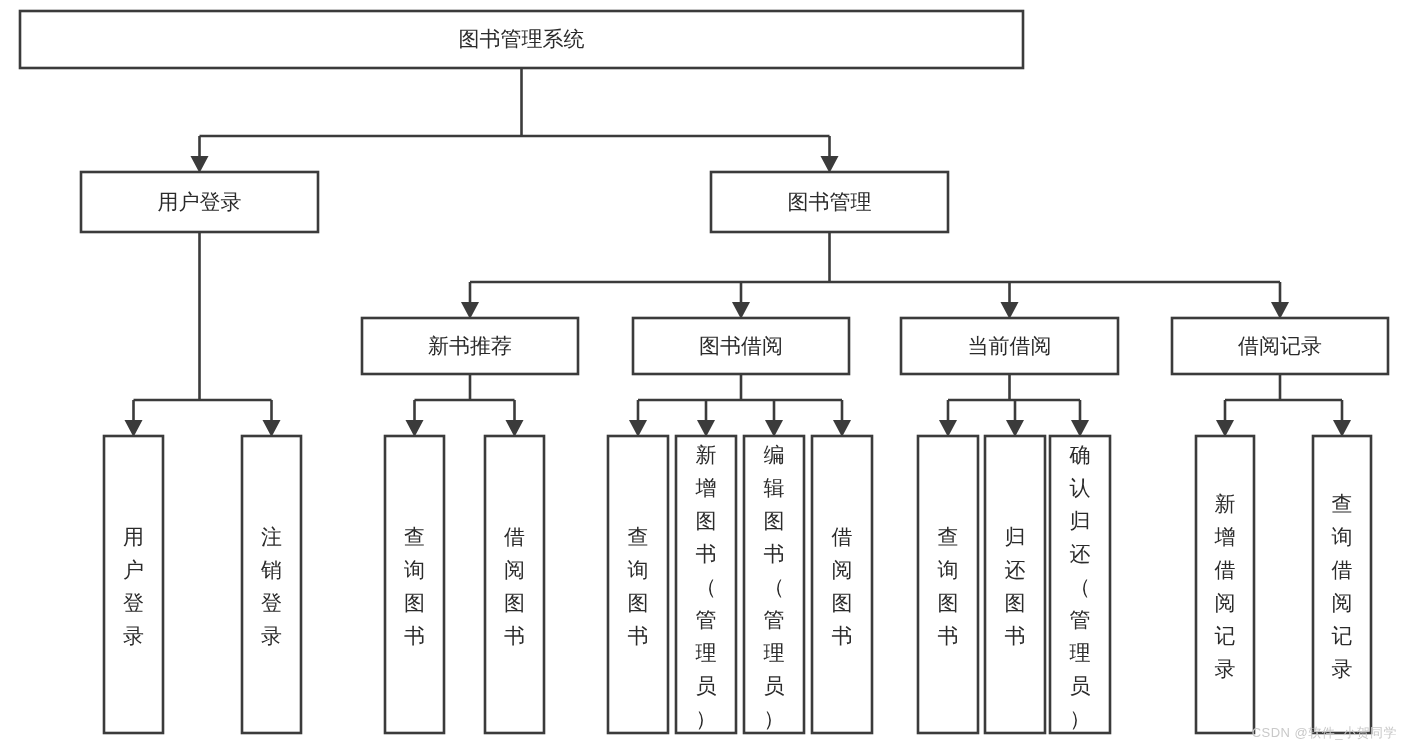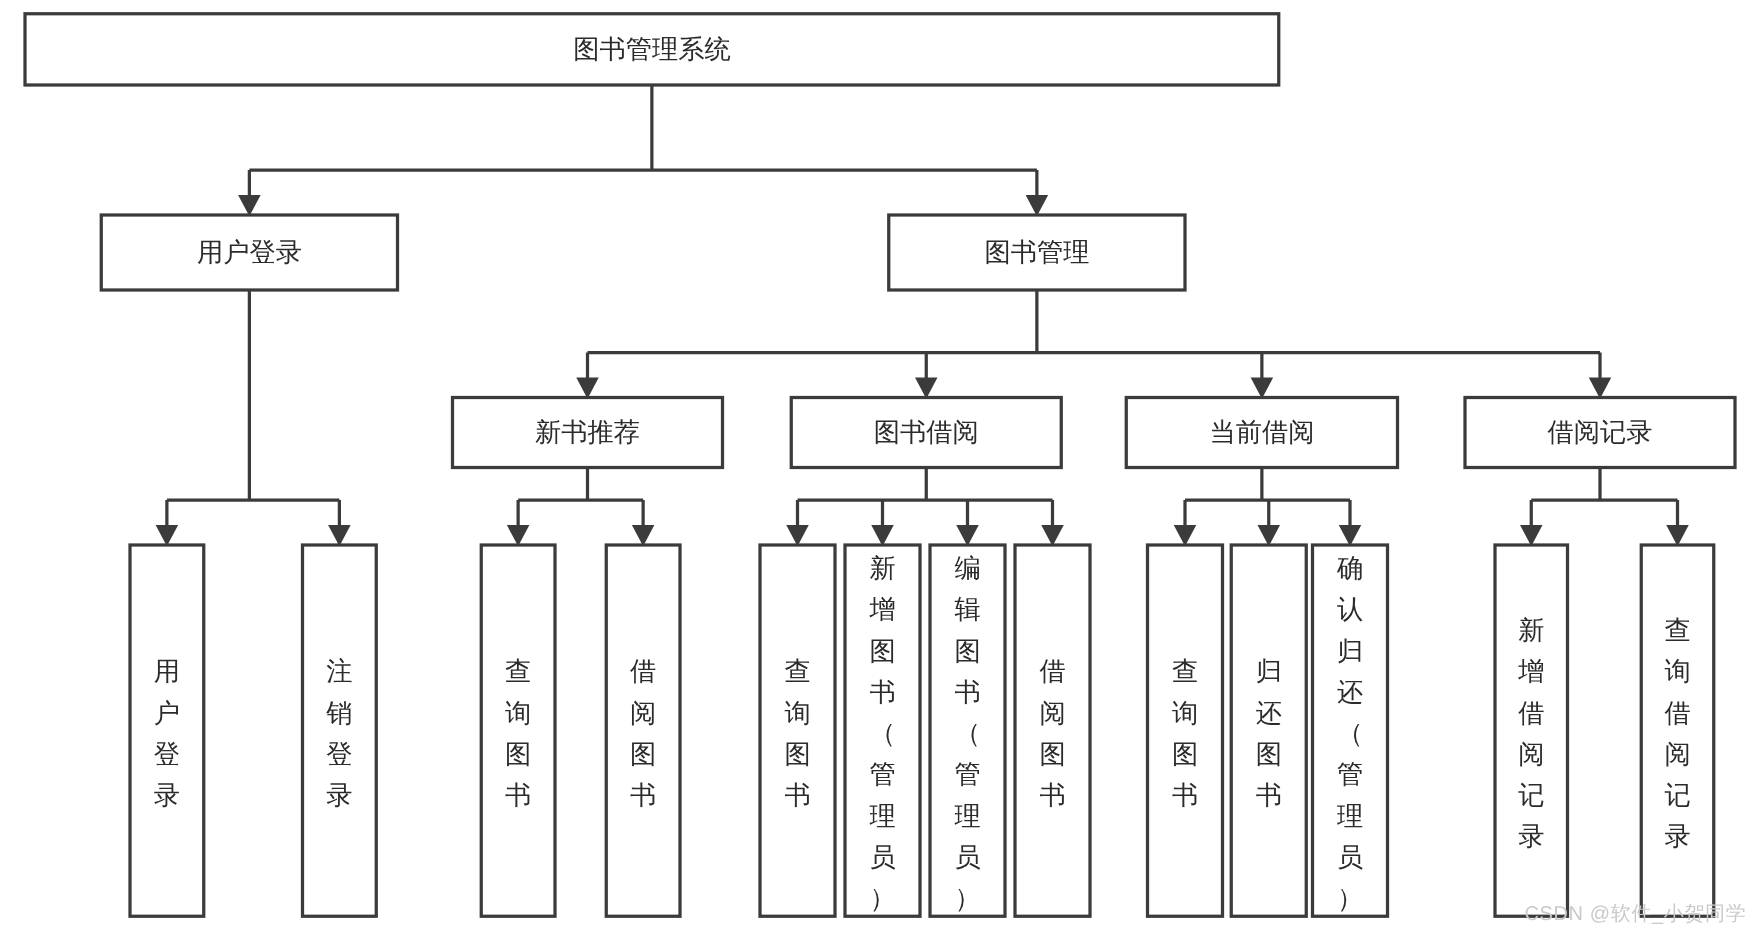--- a/index.html
+++ b/index.html
@@ -52,21 +52,21 @@
   }
   .arrow-head {
     fill: #3b3b3b;
     stroke: none;
   }
   .watermark {
     position: absolute;
     right: 8px;
     bottom: 5px;
     font-family: "Liberation Sans", sans-serif;
-    font-size: 16px;
+    font-size: 13px;
     color: #c9c9c9;
     letter-spacing: 0.5px;
     white-space: nowrap;
     user-select: none;
   }
 </style>
 </head>
 <body>
 
 <div id="diagram-root">

